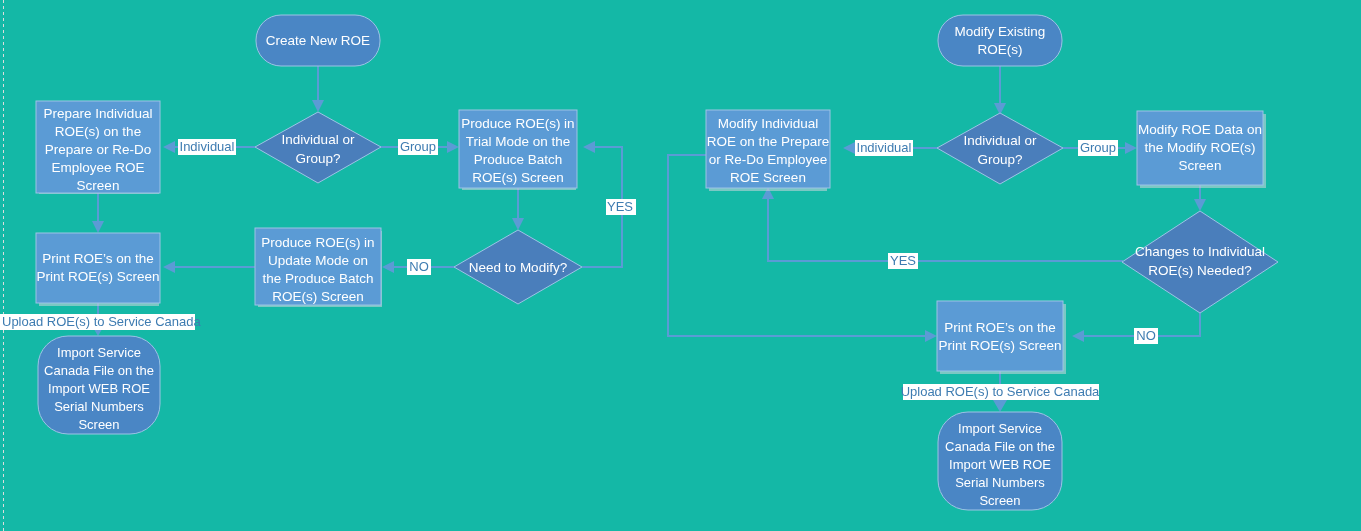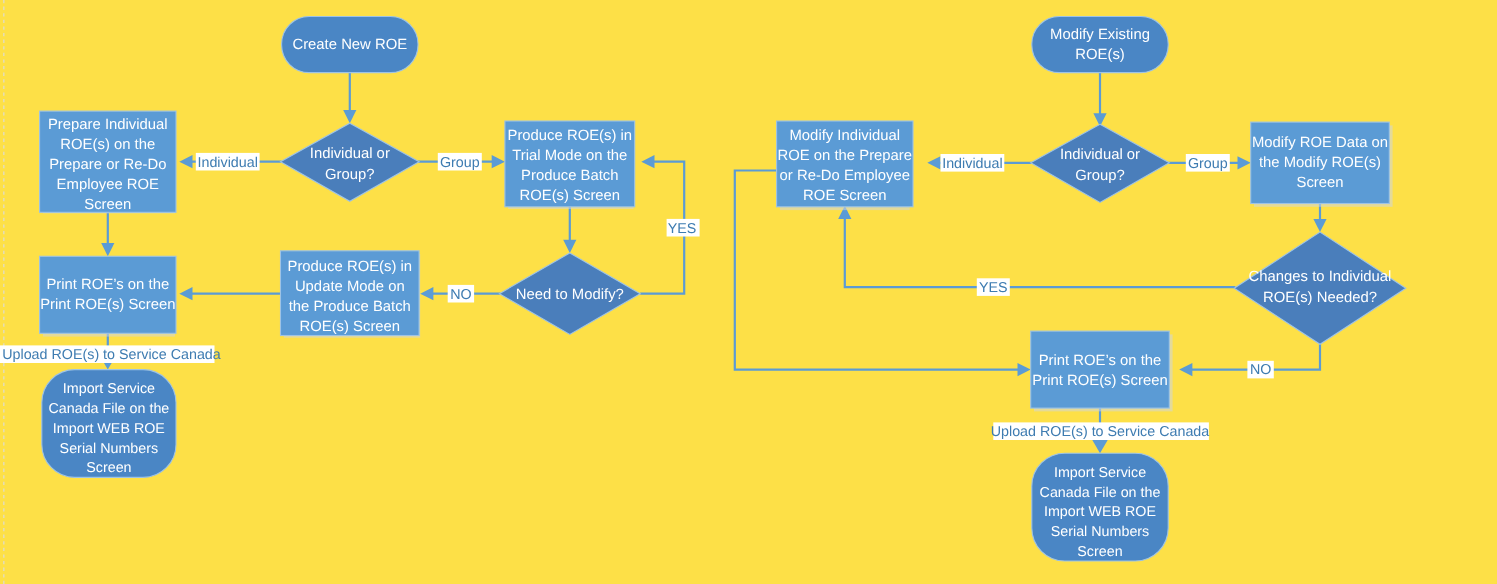--- a/index.html
+++ b/index.html
@@ -8,21 +8,21 @@
     padding: 0;
     background: #ffffff;
   }
   body {
     font-family: "Liberation Sans", sans-serif;
   }
   #canvas {
     position: relative;
     width: 1361px;
     height: 531px;
-    background: #fde047;
+    background: #14b8a6;
     overflow: hidden;
   }
   svg.flow {
     position: absolute;
     left: 0;
     top: 0;
     width: 1361px;
     height: 531px;
   }
   

